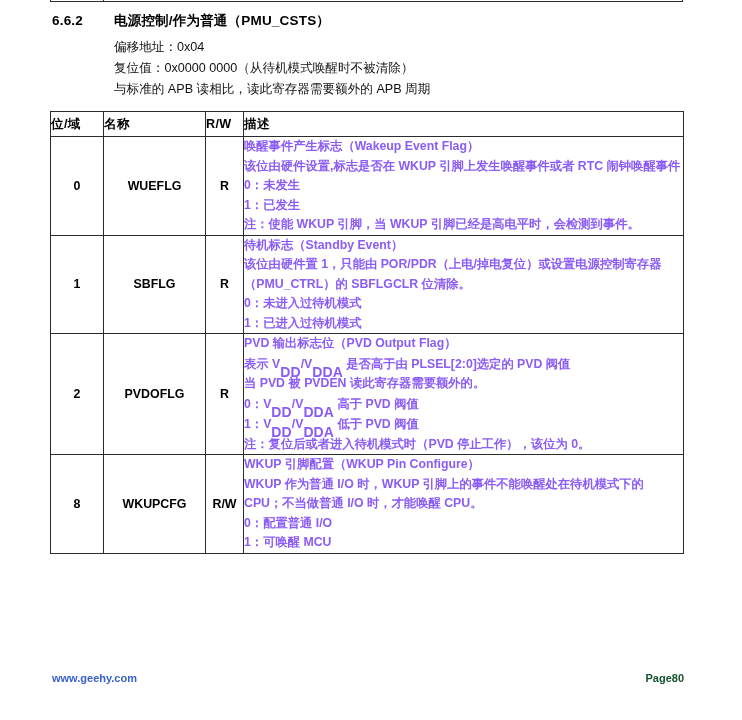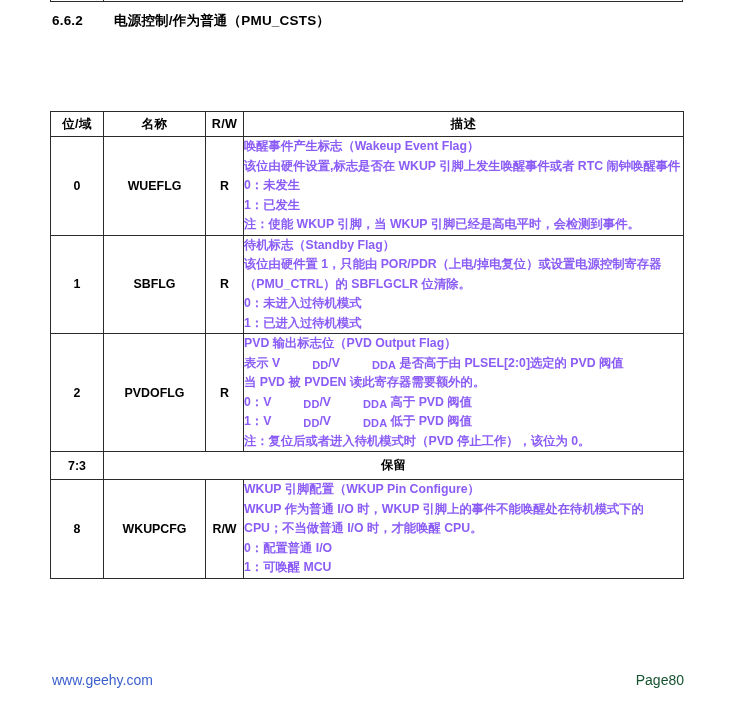--- a/index.html
+++ b/index.html
@@ -90,21 +90,21 @@
   .reg-table col.c-desc  { width: 440px; }
 
   .reg-table th,
   .reg-table td {
     border: 1px solid #2b2b2b;
     padding: 0;
     vertical-align: middle;
   }
   .reg-table thead th {
     height: 24px;
-    text-align: center;
+    text-align: left;
     font-weight: bold;
     font-size: 12.6px;
     letter-spacing: 0.3px;
   }
   .cell-center {
     text-align: center;
     font-weight: bold;
     font-size: 12.4px;
   }
   .cell-desc {
@@ -116,59 +116,63 @@
     color: #8b5cf6;
   }
   .cell-reserved {
     text-align: center;
     font-weight: bold;
     font-size: 12.4px;
     height: 27px;
   }
   .desc-line { white-space: normal; }
   .desc-line sub {
-    font-size: 11px;
+    font-size: 14px;
     vertical-align: baseline;
     position: relative;
-    top: 2px;
+    top: 9px;
     letter-spacing: 0.1px;
-    margin-left: 32px;
   }
 
   
   .footer {
     position: absolute;
     left: 52px;
     top: 672px;
     width: 632px;
     display: flex;
     justify-content: space-between;
     align-items: flex-end;
-    font-size: 14px;
-    font-weight: normal;
+    font-size: 11px;
+    font-weight: bold;
   }
   .footer a, .footer span {
     color: #3a5fcd;
     text-decoration: none;
   }
 </style>
 </head>
 <body>
 
 <div class="page">
 
   <div class="top-fragment">
     <div class="frag-div"></div>
   </div>
 
   <div class="heading">
     <span class="heading-num">6.6.2</span>
     <span class="heading-title">电源控制/作为普通（PMU_CSTS）</span>
   </div>
 
+  <div class="meta">
+    <div>偏移地址：0x04</div>
+    <div>复位值：0x0000 0000（从待机模式唤醒时不被清除）</div>
+    <div>与标准的 APB 读相比，读此寄存器需要额外的 APB 周期</div>
+  </div>
 
   <table class="reg-table">
     <colgroup>
       <col class="c-bits">
         <col class="c-name">
         <col class="c-rw">
         <col class="c-desc">
     </colgroup>
     <thead>
       <tr>
@@ -189,44 +193,40 @@
             <div class="desc-line">0：未发生</div>
             <div class="desc-line">1：已发生</div>
             <div class="desc-line">注：使能 WKUP 引脚，当 WKUP 引脚已经是高电平时，会检测到事件。</div>
           </td>
         </tr>
         <tr>
           <td class="cell-center">1</td>
           <td class="cell-center">SBFLG</td>
           <td class="cell-center">R</td>
           <td class="cell-desc">
-            <div class="desc-line">待机标志（Standby Flag）</div>
+            <div class="desc-line">待机标志（Standby Event）</div>
             <div class="desc-line">该位由硬件置 1，只能由 POR/PDR（上电/掉电复位）或设置电源控制寄存器（PMU_CTRL）的 SBFLGCLR 位清除。</div>
             <div class="desc-line">0：未进入过待机模式</div>
             <div class="desc-line">1：已进入过待机模式</div>
           </td>
         </tr>
         <tr>
           <td class="cell-center">2</td>
           <td class="cell-center">PVDOFLG</td>
           <td class="cell-center">R</td>
           <td class="cell-desc">
             <div class="desc-line">PVD 输出标志位（PVD Output Flag）</div>
             <div class="desc-line">表示 V<sub>DD</sub>/V<sub>DDA</sub> 是否高于由 PLSEL[2:0]选定的 PVD 阀值</div>
             <div class="desc-line">当 PVD 被 PVDEN 读此寄存器需要额外的。</div>
             <div class="desc-line">0：V<sub>DD</sub>/V<sub>DDA</sub> 高于 PVD 阀值</div>
             <div class="desc-line">1：V<sub>DD</sub>/V<sub>DDA</sub> 低于 PVD 阀值</div>
             <div class="desc-line">注：复位后或者进入待机模式时（PVD 停止工作），该位为 0。</div>
           </td>
         </tr>
         <tr>
-          <td class="cell-center">7:3</td>
-          <td class="cell-reserved" colspan="3">保留</td>
-        </tr>
-        <tr>
           <td class="cell-center">8</td>
           <td class="cell-center">WKUPCFG</td>
           <td class="cell-center">R/W</td>
           <td class="cell-desc">
             <div class="desc-line">WKUP 引脚配置（WKUP Pin Configure）</div>
             <div class="desc-line">WKUP 作为普通 I/O 时，WKUP 引脚上的事件不能唤醒处在待机模式下的 CPU；不当做普通 I/O 时，才能唤醒 CPU。</div>
             <div class="desc-line">0：配置普通 I/O</div>
             <div class="desc-line">1：可唤醒 MCU</div>
           </td>
         </tr>

